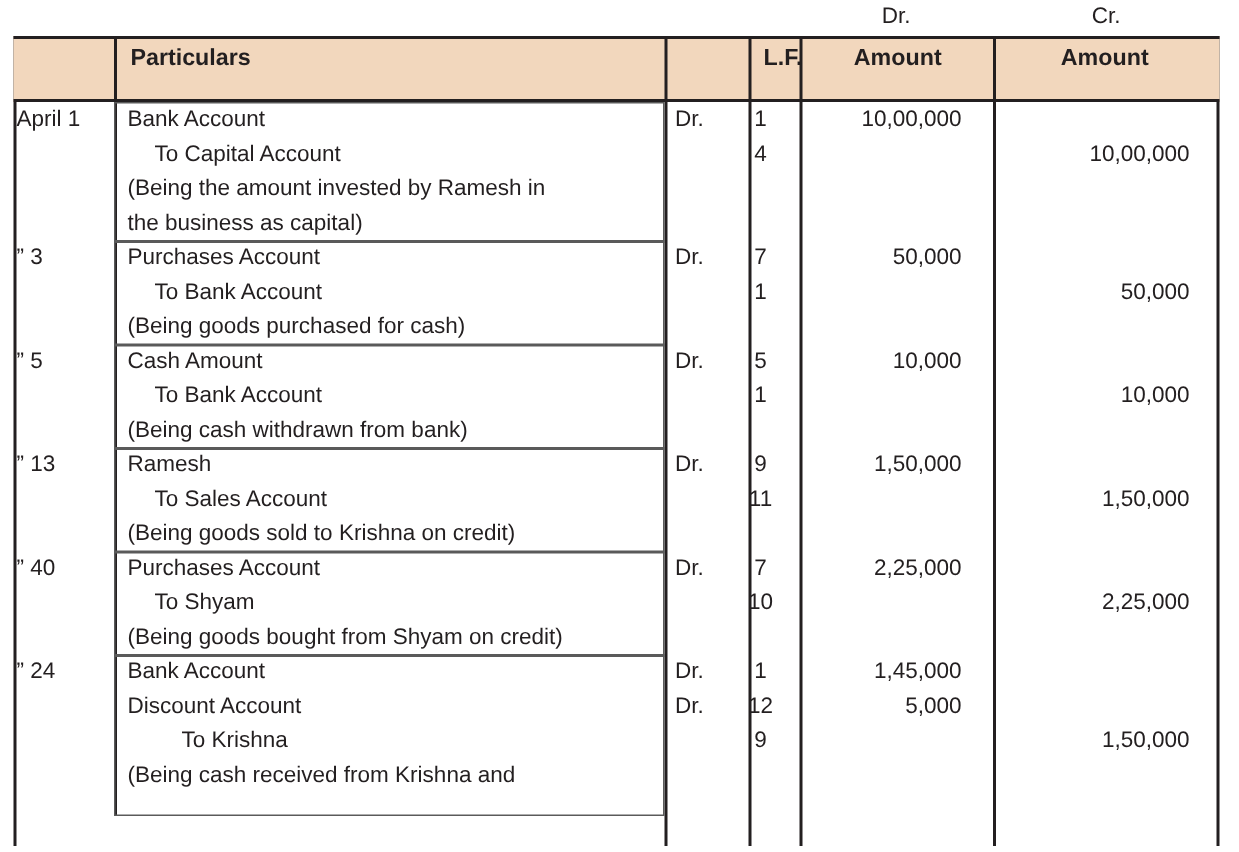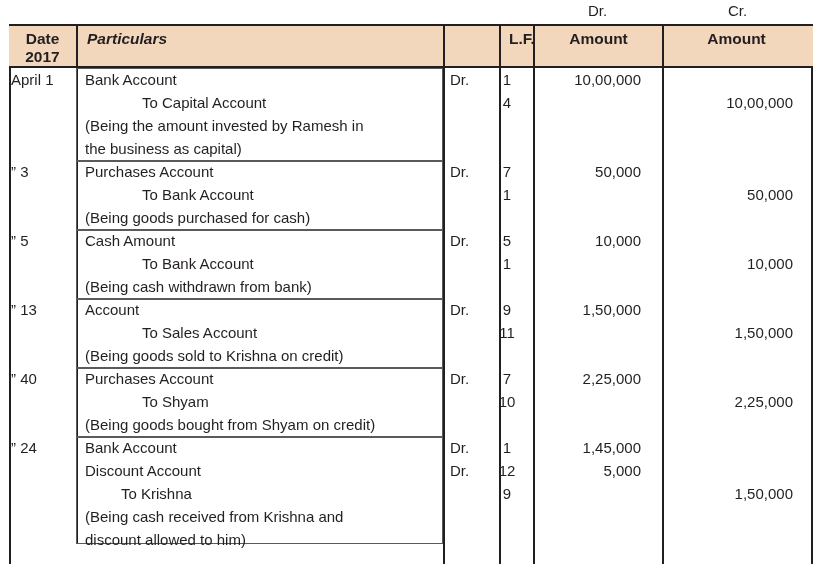--- a/index.html
+++ b/index.html
@@ -69,21 +69,20 @@
     padding-top: 4px;
     text-align: center;
     line-height: 18px;
   }
   #hdr-particulars {
     left: 67px; width: 367px;
     border-left: 2px solid #231f20;
     padding-left: 9px;
     padding-top: 4px;
     text-align: left;
-    font-style: italic;
   }
   #hdr-drcr {
     left: 434px; width: 56px;
     border-left: 2px solid #231f20;
   }
   #hdr-lf {
     left: 490px; width: 44px;
     border-left: 2px solid #231f20;
     padding-top: 4px;
     text-align: center;
@@ -146,42 +145,38 @@
   .cell {
     position: absolute;
     top: 0;
     font-size: 15px;
     line-height: 23px;
     color: #231f20;
     white-space: nowrap;
   }
   .c-date   { left: 11px;  width: 60px; text-align: left; }
   .c-part   { left: 85px;  width: 350px; text-align: left; }
-  .c-part.ind1 { left: 103px; margin-left: 39px; }
+  .c-part.ind1 { left: 103px; }
   .c-part.ind2 { left: 121px; }
   .c-drcr   { left: 450px; width: 40px; text-align: left; }
   .c-lf     { left: 490px; width: 34px; text-align: center; }
   .c-amt-dr { left: 524px; width: 117px; text-align: right; }
   .c-amt-cr { left: 653px; width: 140px; text-align: right; }
 </style>
 </head>
 <body>
 
 <div id="page">
 
   <div class="top-caption" id="caption-dr">Dr.</div>
   <div class="top-caption" id="caption-cr">Cr.</div>
 
   <div id="table-frame"></div>
 
   <div id="header-band">
-    <div class="hdr-cell" id="hdr-date">
-      <div>Date</div>
-      <div>2017</div>
-    </div>
     <div class="hdr-cell" id="hdr-particulars">Particulars</div>
     <div class="hdr-cell" id="hdr-drcr"></div>
     <div class="hdr-cell" id="hdr-lf">L.F.</div>
     <div class="hdr-cell" id="hdr-amt-dr">Amount</div>
     <div class="hdr-cell" id="hdr-amt-cr">Amount</div>
   </div>
 
   <div class="vrule" style="left:76px; top:68px; height:476px;"></div>
   <div class="vrule" style="left:443px; top:68px; height:496px;"></div>
   <div class="vrule" style="left:499px; top:68px; height:496px;"></div>
@@ -276,21 +271,21 @@
           <div class="cell c-drcr"></div>
           <div class="cell c-lf"></div>
           <div class="cell c-amt-dr"></div>
           <div class="cell c-amt-cr"></div>
         </div>
       </div>
       <div class="entry">
         <div class="sep"></div>
         <div class="line">
           <div class="cell c-date">” 13</div>
-          <div class="cell c-part">Account</div>
+          <div class="cell c-part">Ramesh</div>
           <div class="cell c-drcr">Dr.</div>
           <div class="cell c-lf">9</div>
           <div class="cell c-amt-dr">1,50,000</div>
           <div class="cell c-amt-cr"></div>
         </div>
         <div class="line">
           <div class="cell c-date"></div>
           <div class="cell c-part ind1">To Sales Account</div>
           <div class="cell c-drcr"></div>
           <div class="cell c-lf">11</div>
@@ -360,24 +355,16 @@
           <div class="cell c-amt-cr">1,50,000</div>
         </div>
         <div class="line">
           <div class="cell c-date"></div>
           <div class="cell c-part">(Being cash received from Krishna and</div>
           <div class="cell c-drcr"></div>
           <div class="cell c-lf"></div>
           <div class="cell c-amt-dr"></div>
           <div class="cell c-amt-cr"></div>
         </div>
-        <div class="line">
-          <div class="cell c-date"></div>
-          <div class="cell c-part">discount allowed to him)</div>
-          <div class="cell c-drcr"></div>
-          <div class="cell c-lf"></div>
-          <div class="cell c-amt-dr"></div>
-          <div class="cell c-amt-cr"></div>
-        </div>
       </div>
     </div>
 
 </div>
 
 </body></html>

